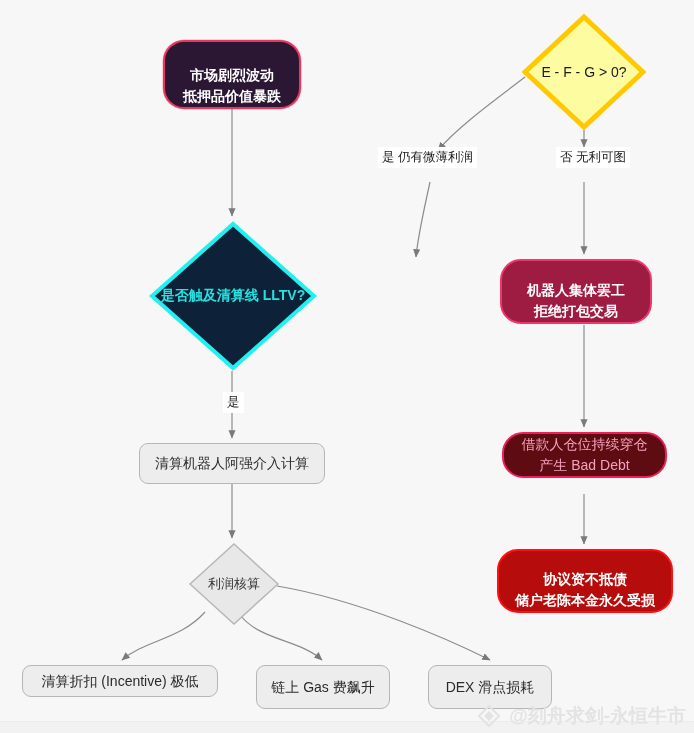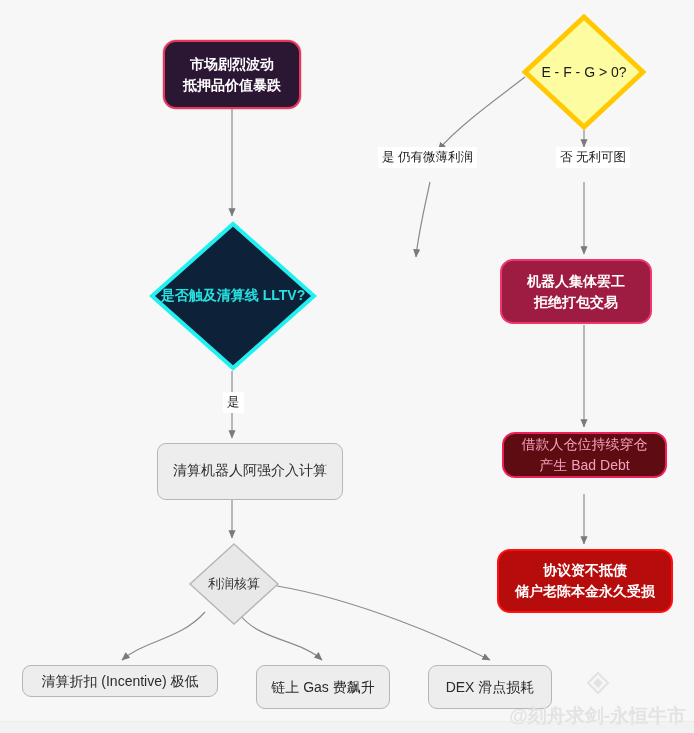--- a/index.html
+++ b/index.html
@@ -21,23 +21,24 @@
     box-sizing:border-box;
     display:flex;
     flex-direction:column;
     align-items:center;
     justify-content:center;
     text-align:center;
     line-height:1.5;
     z-index:3;
   }
   .rect{
-    border-radius:13px;
+    border-radius:21px;
     border-width:2.5px;
     border-style:solid;
+    justify-content:flex-end;
   }
   .rect .ln{display:block;white-space:nowrap;}
 
   
   .n-start{
     left:163px;top:40px;width:138px;height:69px;
     background:#2b1633;border-color:#e8365d;
     color:#ffffff;font-size:14px;font-weight:bold;
     box-shadow:0 0 0 0.5px rgba(232,54,93,.4);
   }
@@ -66,21 +67,21 @@
     color:#ffffff;font-size:14px;font-weight:bold;
   }
   
   .n-plain{
     background:#ededed;border:1.3px solid #b6b6b6;border-radius:9px;
     color:#2b2b2b;font-size:14px;
   }
   .n-bot1{left:22px;top:665px;width:196px;height:32px;}
   .n-bot2{left:256px;top:665px;width:134px;height:44px;}
   .n-bot3{left:428px;top:665px;width:124px;height:44px;}
-  .n-robot{left:157px;top:443px;width:186px;height:57px;font-family:Liberation Mono, monospace;}
+  .n-robot{left:139px;top:443px;width:186px;height:41px;}
 
   
   .diamond{
     position:absolute;
     display:flex;align-items:center;justify-content:center;
     z-index:3;
   }
   .diamond .dshape{
     position:absolute;left:0;top:0;width:100%;height:100%;
   }
@@ -107,23 +108,23 @@
     white-space:nowrap;
   }
   .el-yes2{left:378px;top:147px;}
   .el-no{left:556px;top:147px;}
   .el-yes1{left:223px;top:392px;}
   .el-yes1 .ln{display:block;}
 
   
   #watermark{
     position:absolute;right:8px;bottom:4px;
-    display:flex;align-items:center;gap:7px;
+    display:flex;gap:7px;
     color:#e3e3e3;font-size:19px;font-weight:bold;
-    z-index:6;user-select:none;flex-direction:column;
+    z-index:6;user-select:none;
   }
   #watermark .wm-logo{display:block;}
   .bottomline{
     position:absolute;left:0;right:0;bottom:0;height:11px;
     background:#f2f2f2;border-top:1px solid #ececec;z-index:1;
   }
 </style>
 </head>
 <body>
 

